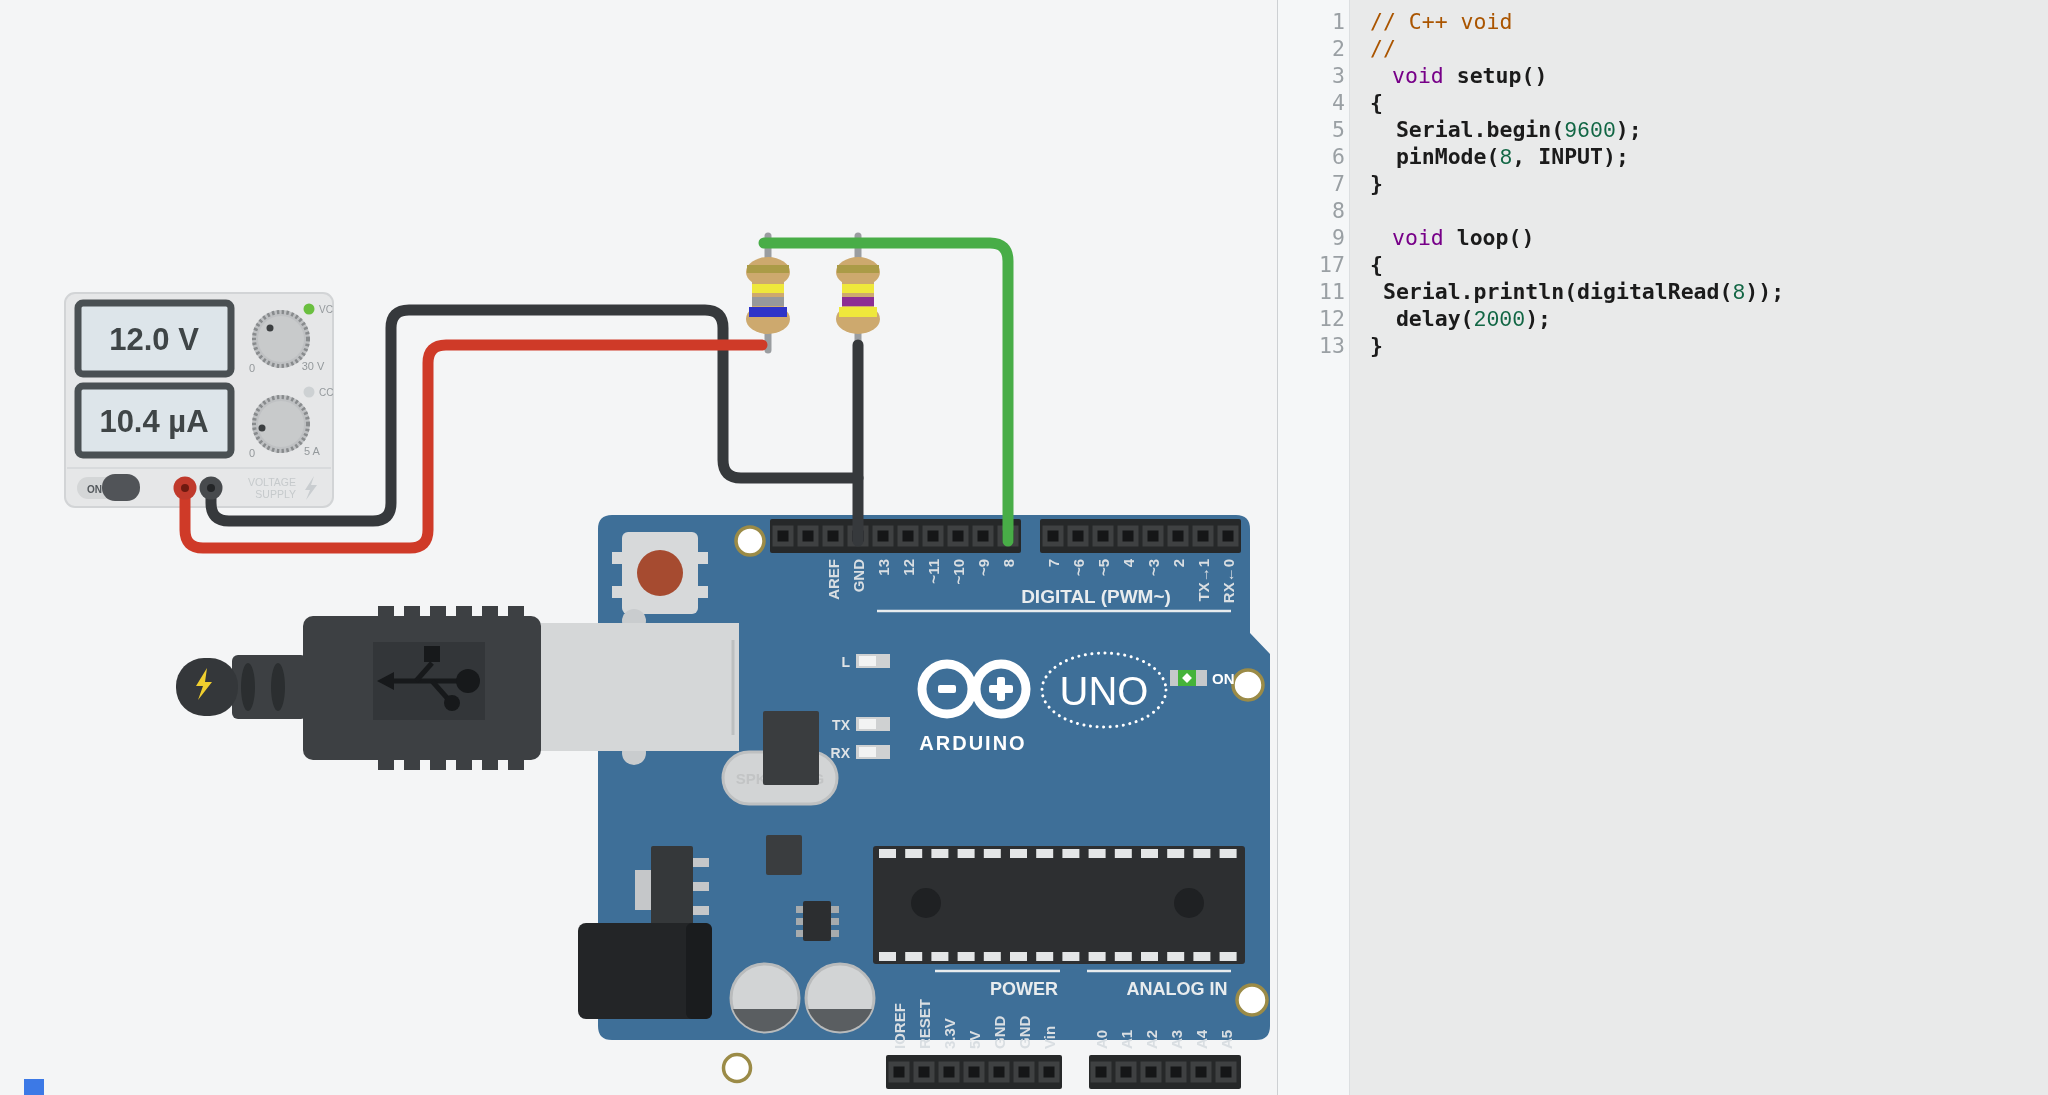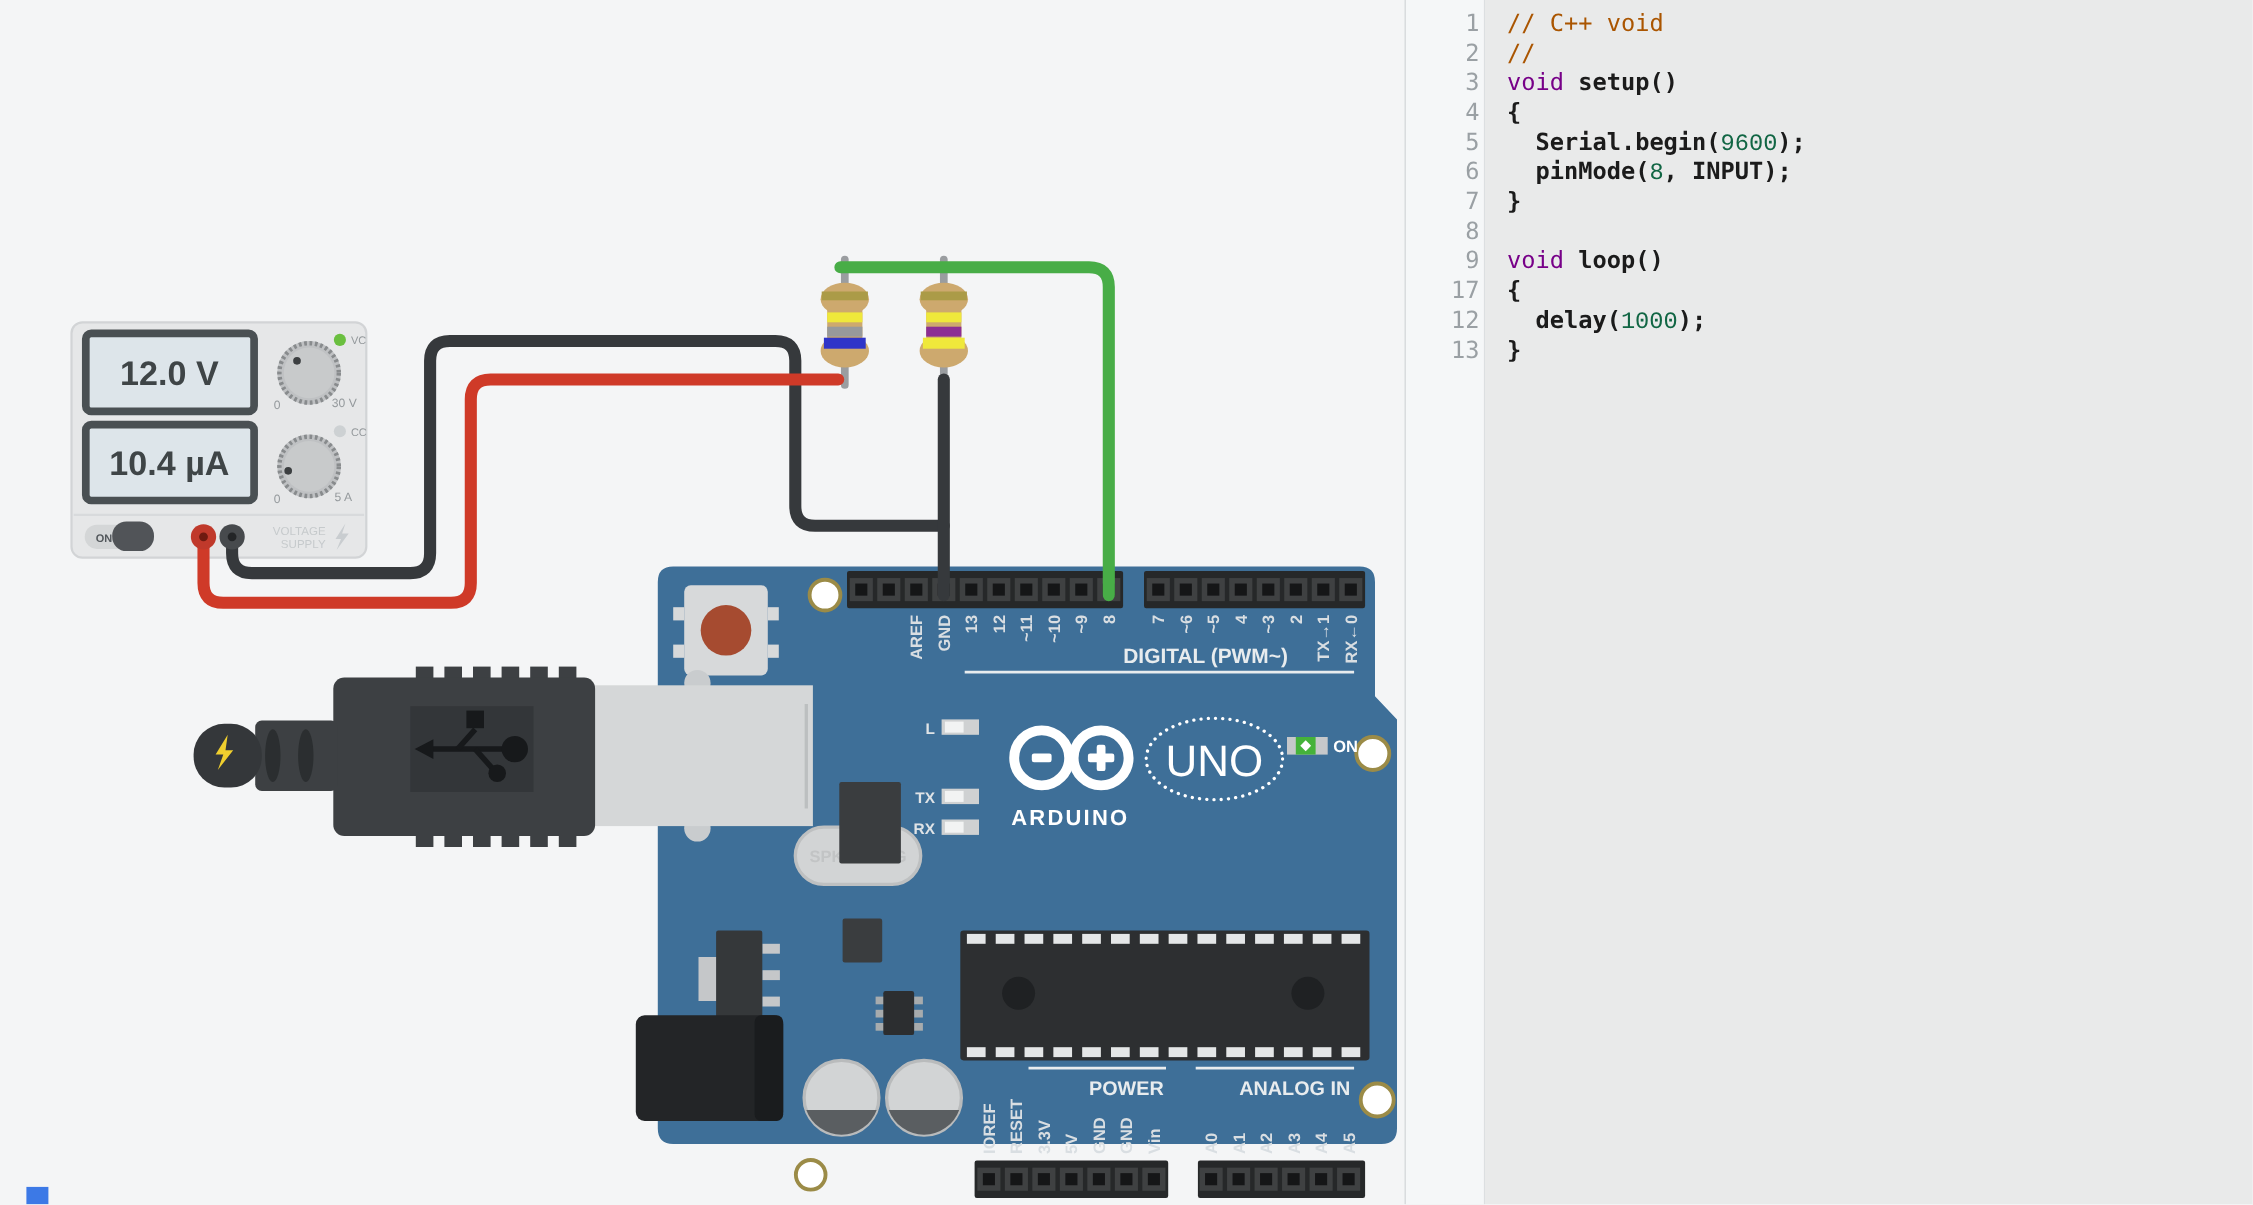--- a/index.html
+++ b/index.html
@@ -9,21 +9,21 @@
   .canvas-wrap svg{display:block;}
   .ui-fragment{position:absolute;left:24px;top:1079px;width:20px;height:16px;background:#3c79e6;}
   .code-panel{flex:1;position:relative;background:#e9eaea;border-left:1px solid #cdd0d3;
     font-family:"DejaVu Sans Mono","Liberation Mono",monospace;}
   .gutter-bg{position:absolute;left:0;top:0;bottom:0;width:71px;background:#f5f7f8;border-right:1px solid #dcdfe1;}
   .code-lines{position:relative;padding-top:8px;}
   .code-line{display:flex;height:27px;font-size:21.5px;line-height:27px;}
   .ln{width:67px;text-align:right;color:#9aa0a4;flex:none;}
   .lt{white-space:pre;padding-left:25px;color:#1b1b1b;}
   .tok-comment{color:#aa5500;}
-  .tok-keyword{color:#770088;}
+  .tok-keyword{color:#770088;margin-left:22px;}
   .tok-number{color:#116644;font-family:Liberation Mono, monospace;}
   .tok-plain{color:#1b1b1b;font-weight:bold;}
   svg text{font-family:"Liberation Sans","DejaVu Sans",sans-serif;}
 </style>
 </head>
 <body>
 
 <div class="app">
 
   <div class="canvas-wrap">
@@ -427,22 +427,26 @@
         </div>
         <div class="code-line">
           <span class="ln">9</span>
           <span class="lt"><span class="tok-keyword">void</span><span class="tok-plain"> loop()</span></span>
         </div>
         <div class="code-line">
           <span class="ln">17</span>
           <span class="lt"><span class="tok-plain">{</span></span>
         </div>
         <div class="code-line">
+          <span class="ln">11</span>
+          <span class="lt"><span class="tok-plain"> Serial.println(digitalRead(</span><span class="tok-number">8</span><span class="tok-plain">));</span></span>
+        </div>
+        <div class="code-line">
           <span class="ln">12</span>
-          <span class="lt"><span class="tok-plain">  delay(</span><span class="tok-number">1000</span><span class="tok-plain">);</span></span>
+          <span class="lt"><span class="tok-plain">  delay(</span><span class="tok-number">2000</span><span class="tok-plain">);</span></span>
         </div>
         <div class="code-line">
           <span class="ln">13</span>
           <span class="lt"><span class="tok-plain">}</span></span>
         </div>
       </div>
   </div>
 </div>
 
 </body></html>

